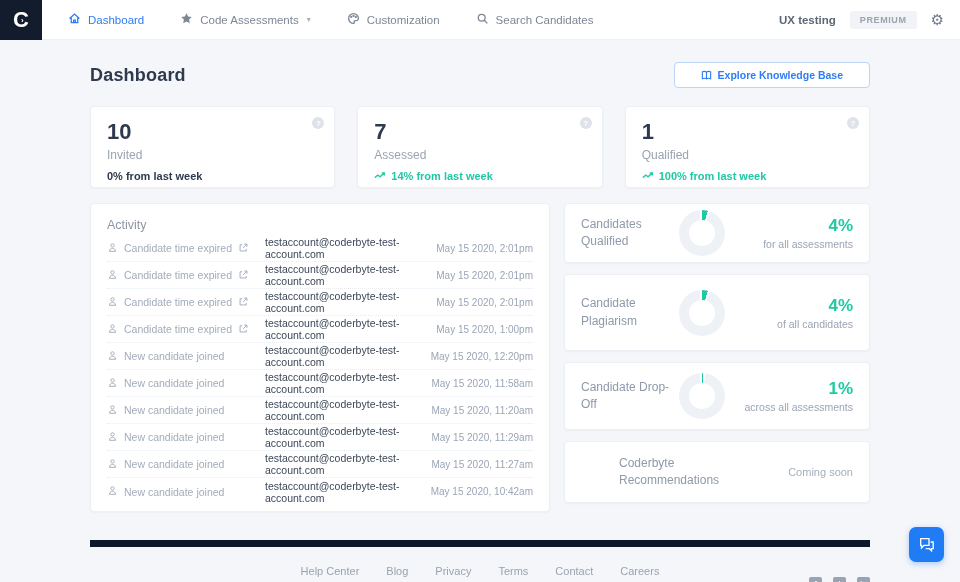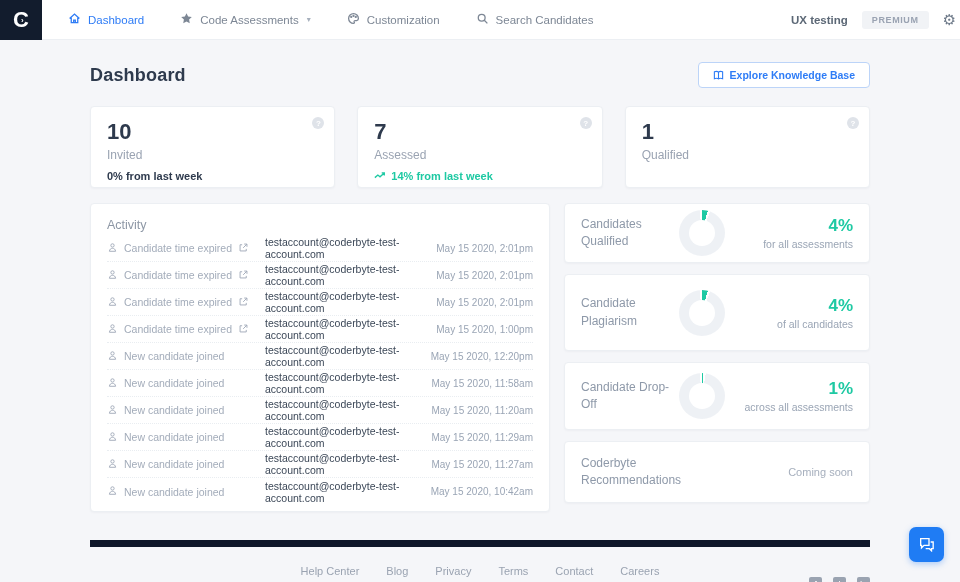--- a/index.html
+++ b/index.html
@@ -10,30 +10,30 @@
   .navbar { height:40px; background:#fff; border-bottom:1px solid #eceff3; display:flex; align-items:center; }
   .logo { width:42px; height:40px; background:#121c2d; color:#fff; display:flex; align-items:center; justify-content:center; font-weight:bold; font-size:20px; flex:0 0 auto; position:relative; }
   .logo .cmark { font-size:22px; font-weight:700; }
   .logo .caret-in { position:absolute; font-size:8px; left:21px; top:16px; color:#fff; }
   .nav-items { display:flex; align-items:center; margin-left:26px; gap:36px; }
   .nav-item { display:flex; align-items:center; gap:7px; font-size:11.5px; color:#7d8795; cursor:pointer; }
   .nav-item svg { width:13px; height:13px; stroke:#7d8795; fill:none; stroke-width:1.6; }
   .nav-item.active { color:#2e7cf6; }
   .nav-item.active svg { stroke:#2e7cf6; }
   .nav-item .dd-caret { font-size:8px; color:#a7b0bd; margin-left:1px; }
-  .nav-right { margin-left:auto; display:flex; align-items:center; gap:14px; padding-right:4px; }
+  .nav-right { margin-left:auto; display:flex; align-items:center; gap:14px; padding-right:16px; }
   .account-name { font-size:11.5px; font-weight:bold; color:#5c6876; }
   .plan-badge { background:#f1f3f6; color:#9aa3b2; font-size:9px; font-weight:bold; letter-spacing:.6px; padding:4px 10px; border-radius:3px; }
   .gear { font-size:15px; color:#6f7b8a; cursor:pointer; line-height:1; }
 
   
   .container { width:780px; margin:0 auto; }
   .page-head { display:flex; align-items:center; justify-content:space-between; margin-top:22px; }
   .page-title { font-size:18px; font-weight:bold; color:#2e3a4d; letter-spacing:.2px; }
-  .kb-btn { display:flex; align-items:center; gap:6px; background:#fff; border:1px solid #bcd4f8; color:#2e7cf6; font-size:10.5px; font-weight:bold; padding:6px 14px; border-radius:4px; cursor:pointer; font-family:inherit; }
+  .kb-btn { display:flex; align-items:center; gap:6px; background:#fff; border:1px solid #bcd4f8; color:#2e7cf6; font-size:10.5px; font-weight:bold; padding:6px 26px; border-radius:4px; cursor:pointer; font-family:inherit; }
   .kb-btn svg { width:11px; height:11px; stroke:#2e7cf6; fill:none; stroke-width:1.6; }
 
   .card { background:#fff; border:1px solid #eceff3; border-radius:4px; box-shadow:0 1px 2px rgba(40,50,70,.04); }
 
   
   .stats-row { display:flex; gap:22px; margin-top:18px; }
   .stat-card { flex:1; padding:12px 16px 13px; position:relative; height:82px; }
   .stat-value { font-size:22px; font-weight:bold; color:#2e3a4d; }
   .stat-label { font-size:12px; color:#9aa3b2; margin-top:3px; }
   .stat-delta { font-size:11px; font-weight:bold; margin-top:8px; color:#2e3a4d; display:flex; align-items:center; gap:5px; }
@@ -152,20 +152,26 @@
           <span><svg viewBox="0 0 14 10">
               <path d="M1 7.5l3.5-3 2.5 2L12 2M9 2h3v3"></path>
             </svg></span>
           <span>14% from last week</span>
         </div>
         <div class="help-dot">?</div>
       </div>
       <div class="card stat-card">
         <div class="stat-value">1</div>
         <div class="stat-label">Qualified</div>
+        <div class="stat-delta positive">
+          <span><svg viewBox="0 0 14 10">
+              <path d="M1 7.5l3.5-3 2.5 2L12 2M9 2h3v3"></path>
+            </svg></span>
+          <span>100% from last week</span>
+        </div>
         <div class="help-dot">?</div>
       </div>
     </div>
 
   <div class="main-row">
 
     <div class="card activity-card">
       <div class="activity-title">Activity</div>
       <div id="activity-rows">
           <div class="activity-row">
@@ -324,21 +330,21 @@
             <div class="donut" style="background:conic-gradient(from -2deg, #fff 0 2deg, #1ec9a3 2deg 5.6deg, #fff 5.6deg 11.6deg, #eef1f5 11.6deg 356deg, #fff 356deg 360deg);">
               <div class="hole"></div>
             </div>
           </div>
           <div class="metric-right">
             <div class="metric-pct">1%</div>
             <div class="metric-caption">across all assessments</div>
           </div>
         </div>
         <div class="card metric-card">
-          <div class="metric-label" style="width:140px;">Coderbyte Recommendations</div>
+          <div class="metric-label" style="width:140px;margin-left:38px;">Coderbyte Recommendations</div>
           <div class="coming-soon">Coming soon</div>
         </div>
       </div>
 
   </div>
 
   <footer class="footer">
     <div class="footer-links" id="footer-links">
         <span class="footer-link">Help Center</span>
         <span class="footer-link">Blog</span>

